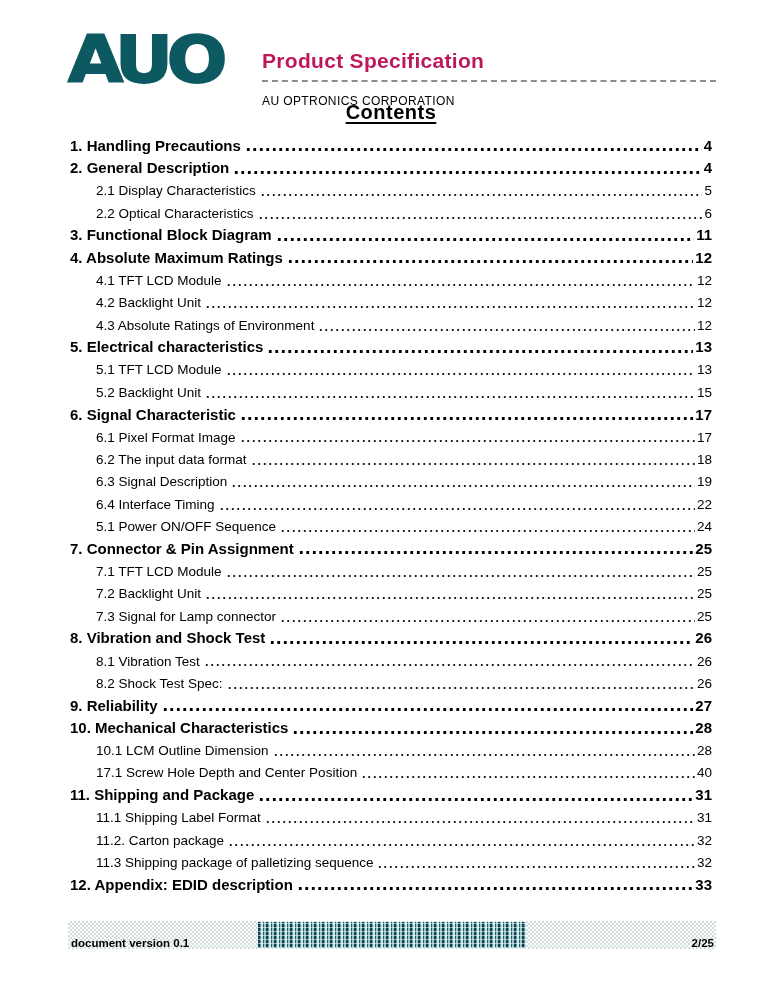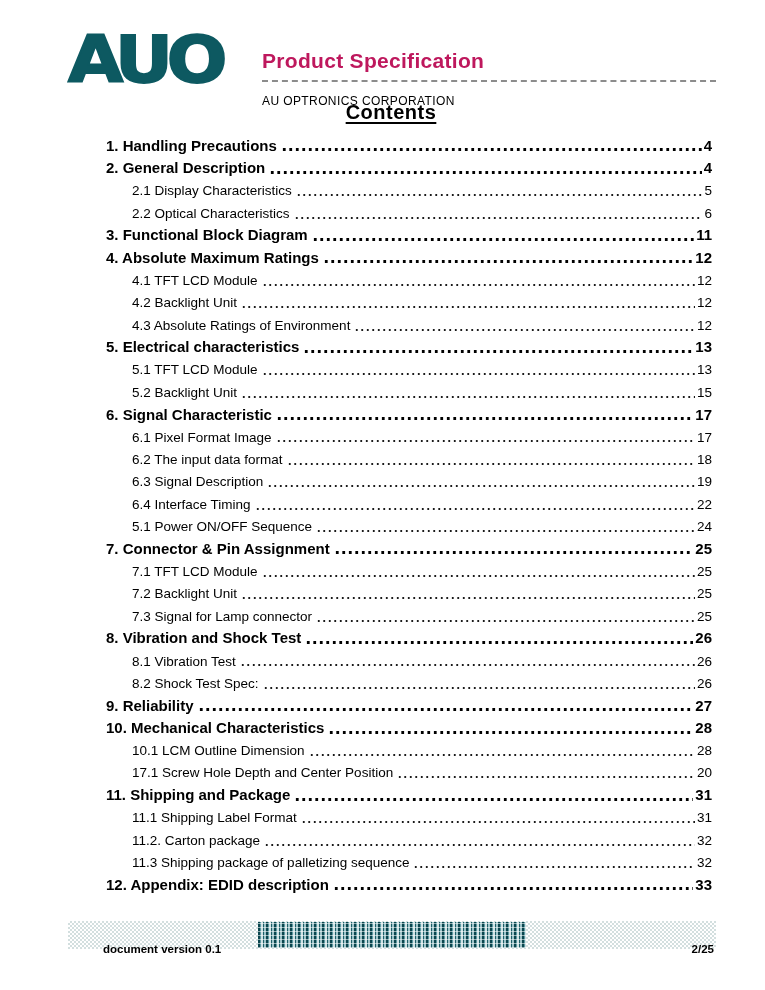--- a/index.html
+++ b/index.html
@@ -80,21 +80,21 @@
     cursor: pointer;
   }
   .toc-row.level1 {
     font-weight: bold;
     font-size: 15px;
   }
   .toc-row.level2 {
     font-size: 13.5px;
     padding-left: 26px;
   }
-  .toc-label { white-space: nowrap; margin-left: 36px; }
+  .toc-label { white-space: nowrap; }
   .toc-page { white-space: nowrap; }
   .leader {
     flex: 1;
     align-self: flex-end;
     height: 4px;
     margin: 0 2px 2px 4px;
     background-image: radial-gradient(circle, #1a1a1a 1.1px, transparent 1.3px);
     background-size: 5.5px 4px;
     background-repeat: repeat-x;
     background-position: left bottom;
@@ -125,26 +125,25 @@
     transform: translateX(-50%);
     top: 1px;
     bottom: 1px;
     width: 268px;
     background-image:
       repeating-linear-gradient(0deg, rgba(255,255,255,0.55) 0 1px, transparent 1px 4px),
       repeating-linear-gradient(90deg, #0a464e 0 2px, #5b98a0 2px 3px, #cfe2e4 3px 5px, #1c5f68 5px 6px, #9ec4c9 6px 8px);
   }
   .footer-left, .footer-right {
     position: absolute;
-    top: 14px;
+    top: 8px;
     line-height: 28px;
     font-size: 11.5px;
     font-weight: bold;
     z-index: 2;
-    margin-left: 32px;
   }
   .footer-left { left: 3px; }
   .footer-right { right: 2px; }
 </style>
 </head>
 <body>
 
 <div class="page">
 
   <div class="header">
@@ -294,21 +293,21 @@
         <span class="toc-page">28</span>
       </div>
       <div class="toc-row level2">
         <span class="toc-label">10.1 LCM Outline Dimension</span>
         <span class="leader"></span>
         <span class="toc-page">28</span>
       </div>
       <div class="toc-row level2">
         <span class="toc-label">17.1 Screw Hole Depth and Center Position</span>
         <span class="leader"></span>
-        <span class="toc-page">20</span>
+        <span class="toc-page">40</span>
       </div>
       <div class="toc-row level1">
         <span class="toc-label">11. Shipping and Package</span>
         <span class="leader"></span>
         <span class="toc-page">31</span>
       </div>
       <div class="toc-row level2">
         <span class="toc-label">11.1 Shipping Label Format</span>
         <span class="leader"></span>
         <span class="toc-page">31</span>

